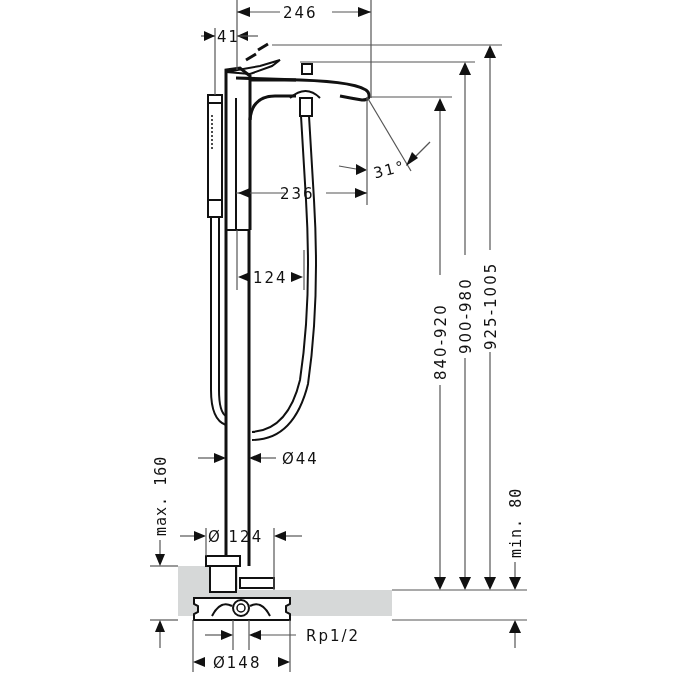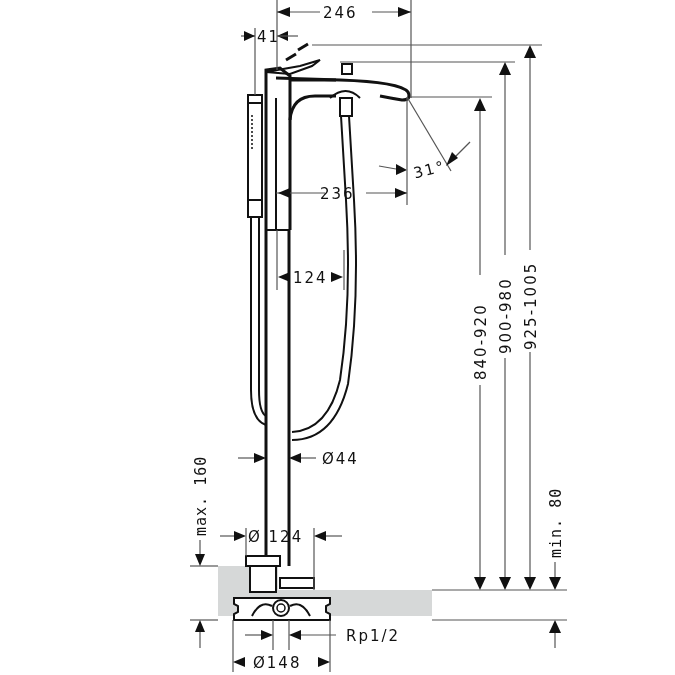--- a/index.html
+++ b/index.html
@@ -1,17 +1,17 @@
 <!DOCTYPE html>
 <html><head>
 <meta charset="utf-8">
 <style>
   html, body { margin: 0; padding: 0; background: #ffffff; }
   body { width: 675px; height: 675px; overflow: hidden; }
-  #drawing { position: absolute; left: 0; top: 0; width: 587px; height: 675px; margin-left: 40px; }
+  #drawing { position: absolute; left: 0; top: 0; width: 587px; height: 675px; }
   svg text { font-family: "DejaVu Sans", sans-serif; fill: #111; }
   .dim { font-size: 15px; letter-spacing: 2px; }
   .dimmono { font-family: "DejaVu Sans Mono", monospace; font-size: 15px; letter-spacing: 1px; }
   .thin { stroke: #555; stroke-width: 1.2; fill: none; }
   .thick { stroke: #111; stroke-width: 3; fill: none; }
   .med { stroke: #111; stroke-width: 2; fill: none; }
   .arrow { fill: #111; stroke: none; }
 </style>
 </head>
 <body>

